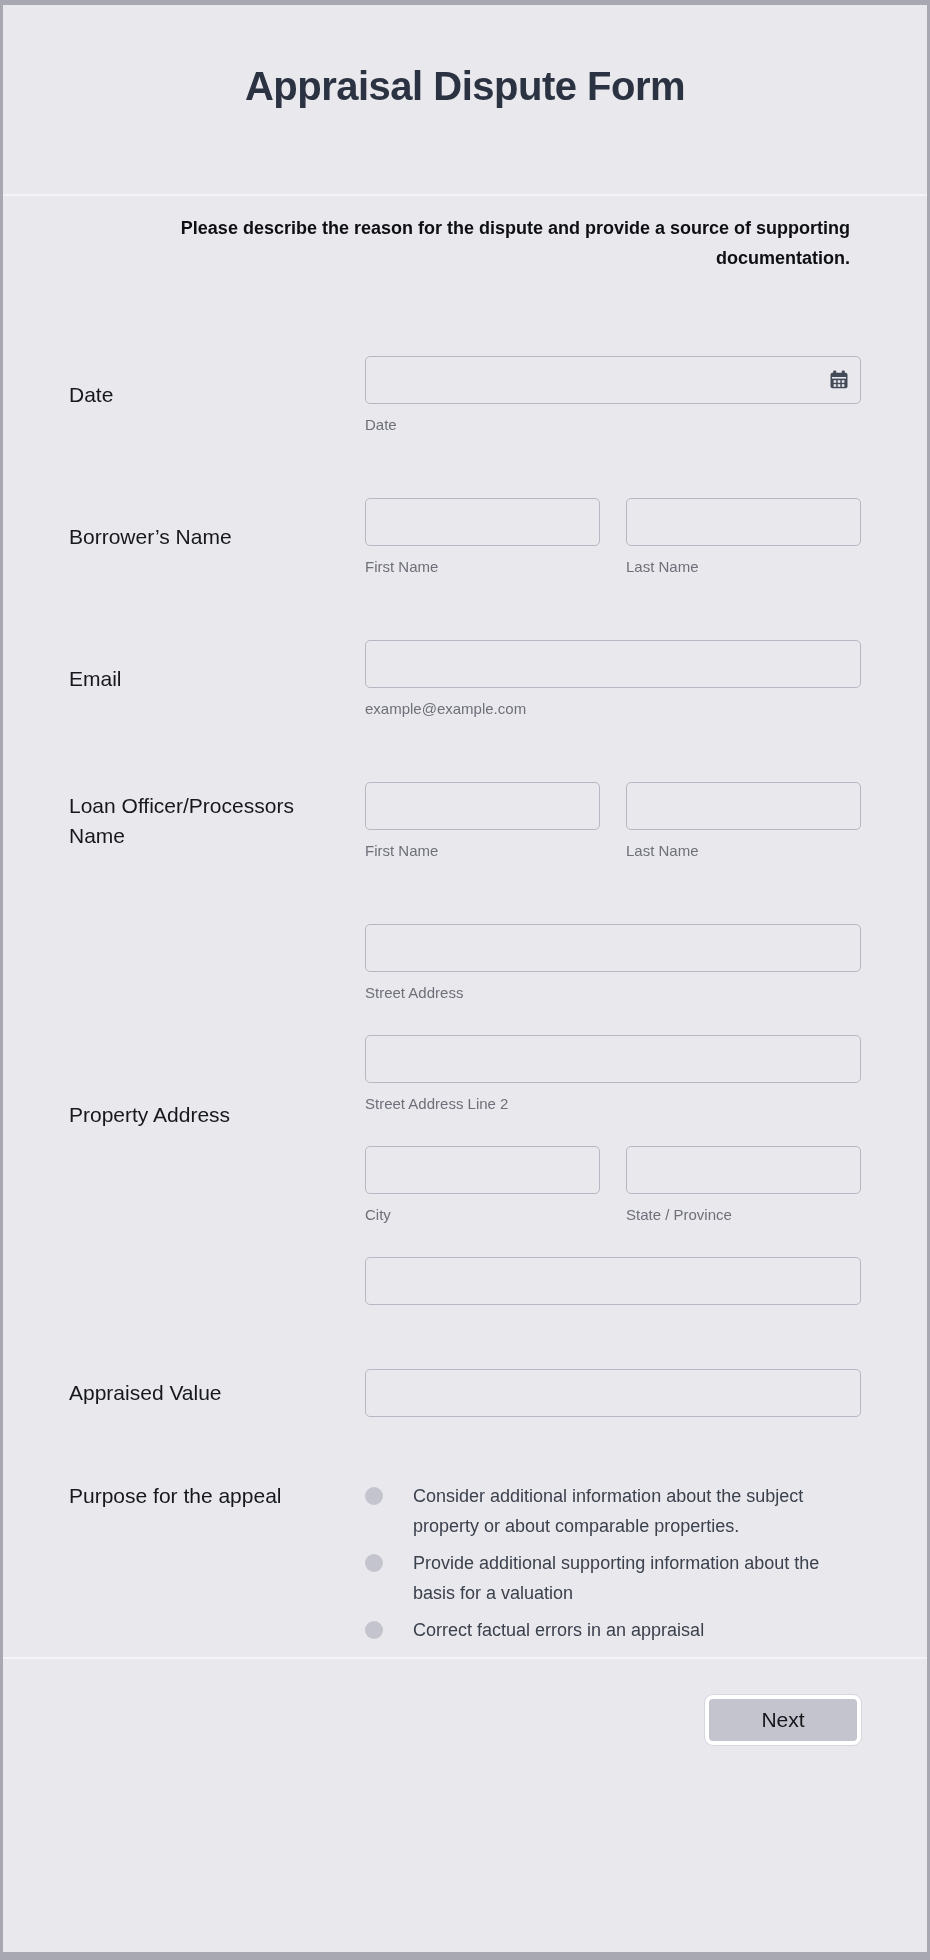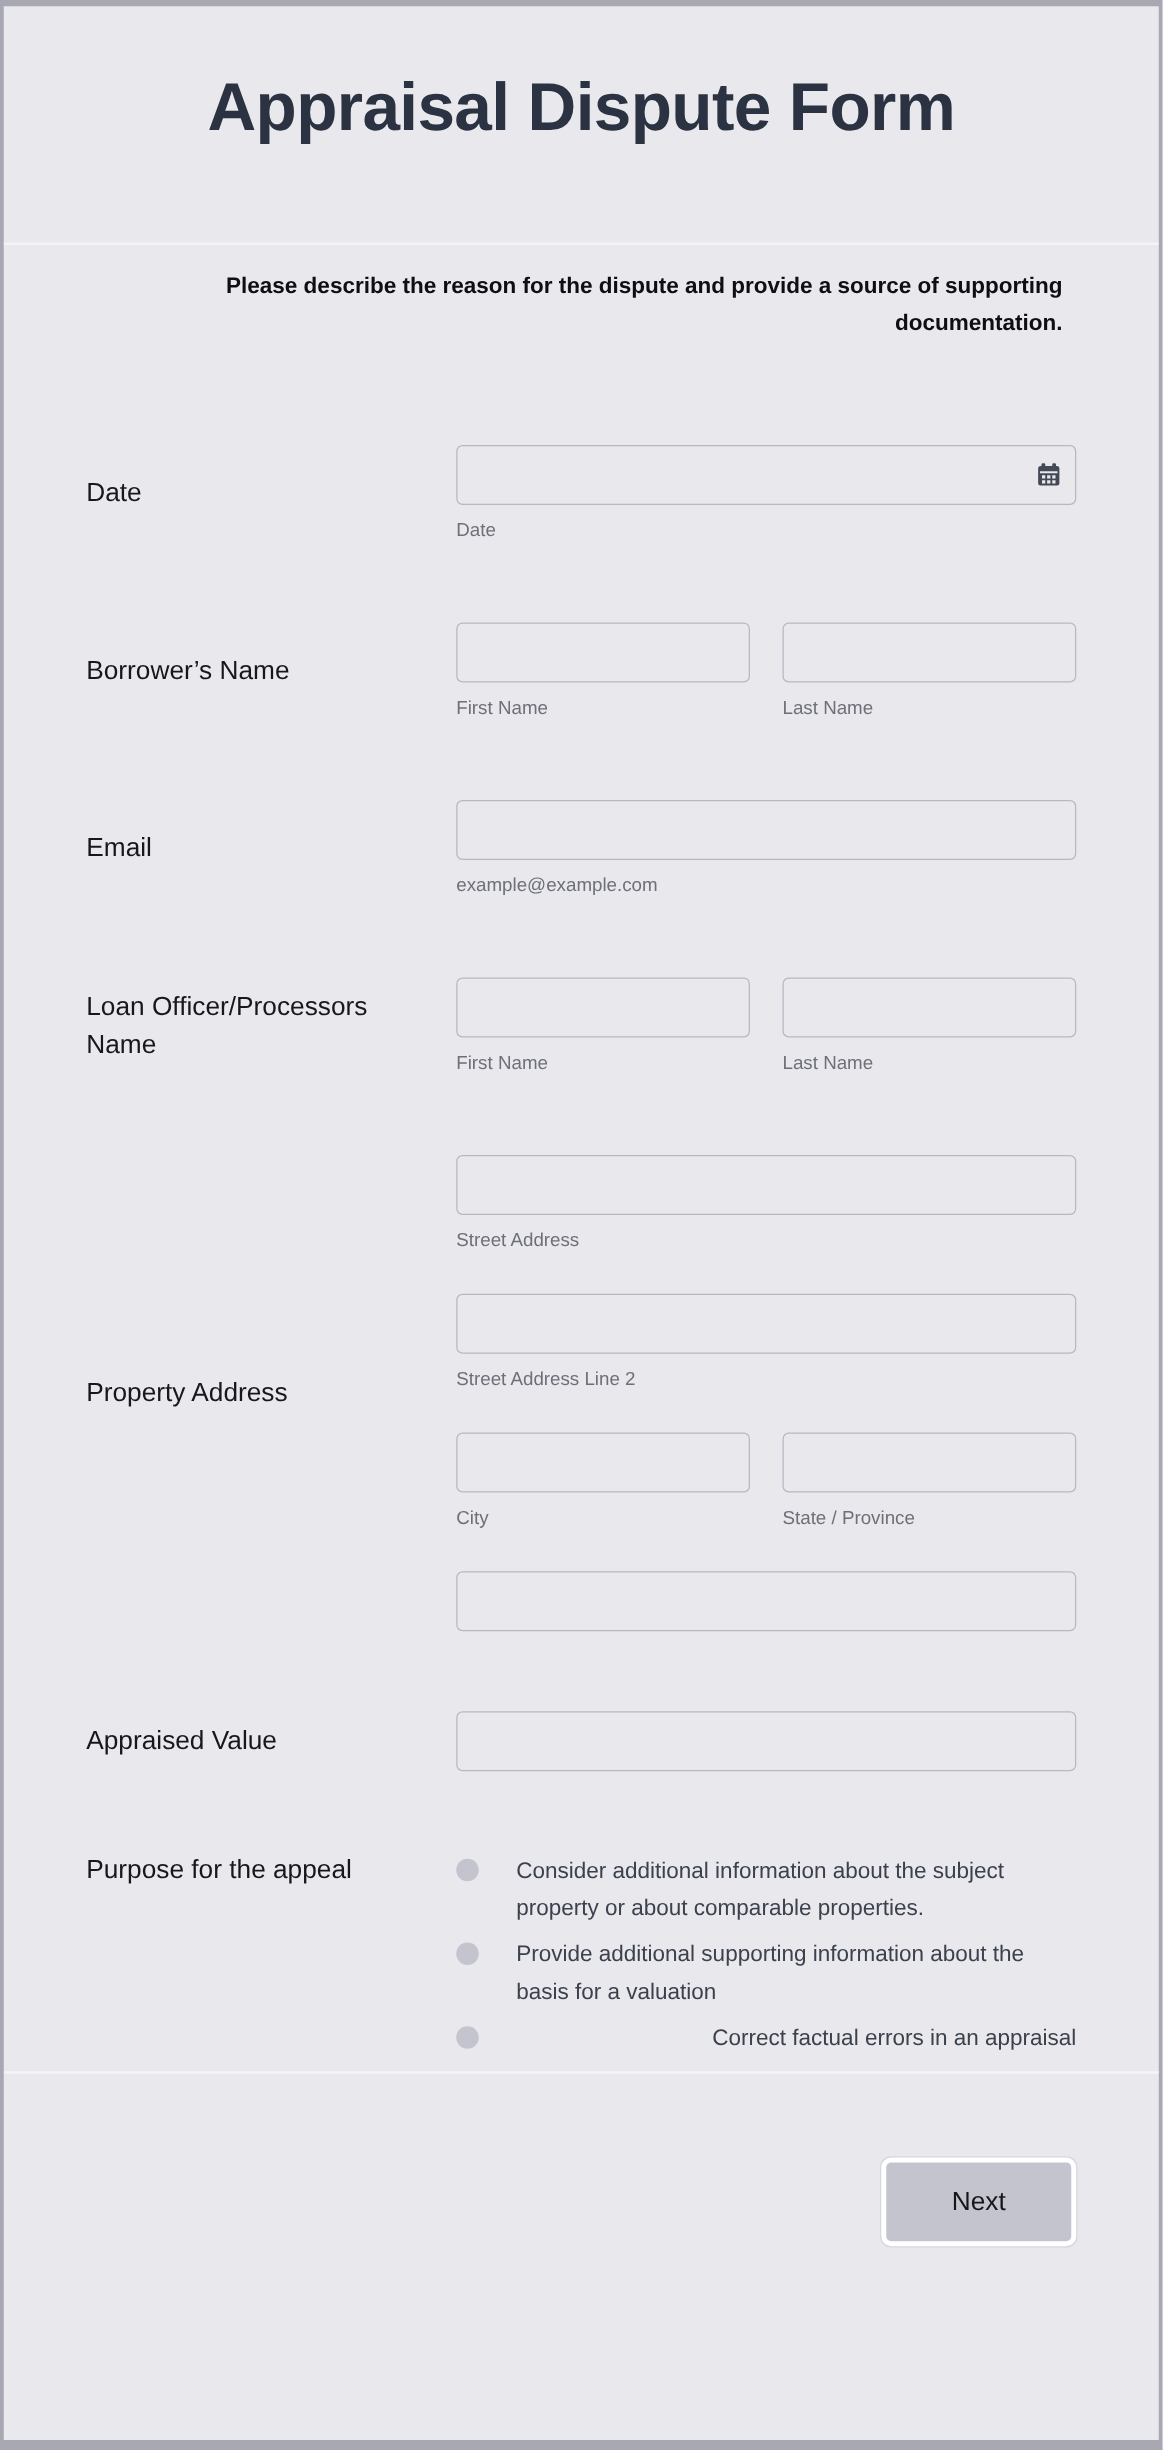--- a/index.html
+++ b/index.html
@@ -13,21 +13,21 @@
     overflow: hidden;
     font-family: "Liberation Sans", sans-serif;
   }
   .header {
     height: 191px;
     border-bottom: 2px solid #f4f3f7;
     display: flex; align-items: center; justify-content: center;
     padding-bottom: 27px; box-sizing: border-box;
   }
   .form-title {
-    font-size: 54px; font-weight: bold; color: #2b3342; letter-spacing: -0.5px;
+    font-size: 40px; font-weight: bold; color: #2b3342; letter-spacing: -0.5px;
   }
   .intro {
     margin: 17px auto 0; width: 770px; text-align: right;
     font-weight: bold; font-size: 18px; line-height: 30px; color: #0e0f13;
   }
   .form-body { padding: 83px 66px 0; }
   .row { display: flex; margin-bottom: 64px; }
   .row.mb0 { margin-bottom: 0; }
   .row-label {
     width: 296px; padding-right: 28px; box-sizing: border-box;
@@ -47,33 +47,33 @@
   .col { flex: 1; min-width: 0; }
   .sublabel { margin-top: 12px; font-size: 15px; line-height: 18px; color: #6e7079; }
   .subrow { margin-bottom: 33px; }
   .subrow.last { margin-bottom: 0; }
   .date-wrap { position: relative; }
   .cal-btn {
     position: absolute; right: 11px; top: 13px; width: 22px; height: 22px;
     border: none; background: transparent; padding: 0; cursor: pointer;
   }
   .option { display: flex; margin-bottom: 7px; gap: 21px; }
-  .option.last { margin-bottom: 0; justify-content: space-between; }
+  .option.last { margin-bottom: 0; }
   .radio-circle {
     width: 18px; height: 18px; border-radius: 50%;
     background: #c3c4ce; margin: 6px 9px 0 0; flex: none; cursor: pointer;
   }
   .option-label { font-size: 18px; line-height: 30px; color: #3b414d; }
   .footer-divider { border-top: 2px solid #f4f3f7; margin-top: 12px; }
   .footer { padding: 36px 66px 32px; display: flex; justify-content: flex-end; }
   .next-btn {
-    box-sizing: border-box; height: 71px; min-width: 156px;
+    box-sizing: border-box; height: 50px; min-width: 156px;
     background: #c3c4cd; border: 4px solid #ffffff; border-radius: 8px;
     box-shadow: 0 0 0 1px #d6d6de;
-    font-size: 21px; color: #15161a; font-family: inherit; cursor: pointer; margin-top: 31px;
+    font-size: 21px; color: #15161a; font-family: inherit; cursor: pointer;
   }
 </style>
 </head>
 <body>
 
 <div class="page">
 
   <div class="header">
     <div class="form-title">Appraisal Dispute Form</div>
   </div>

